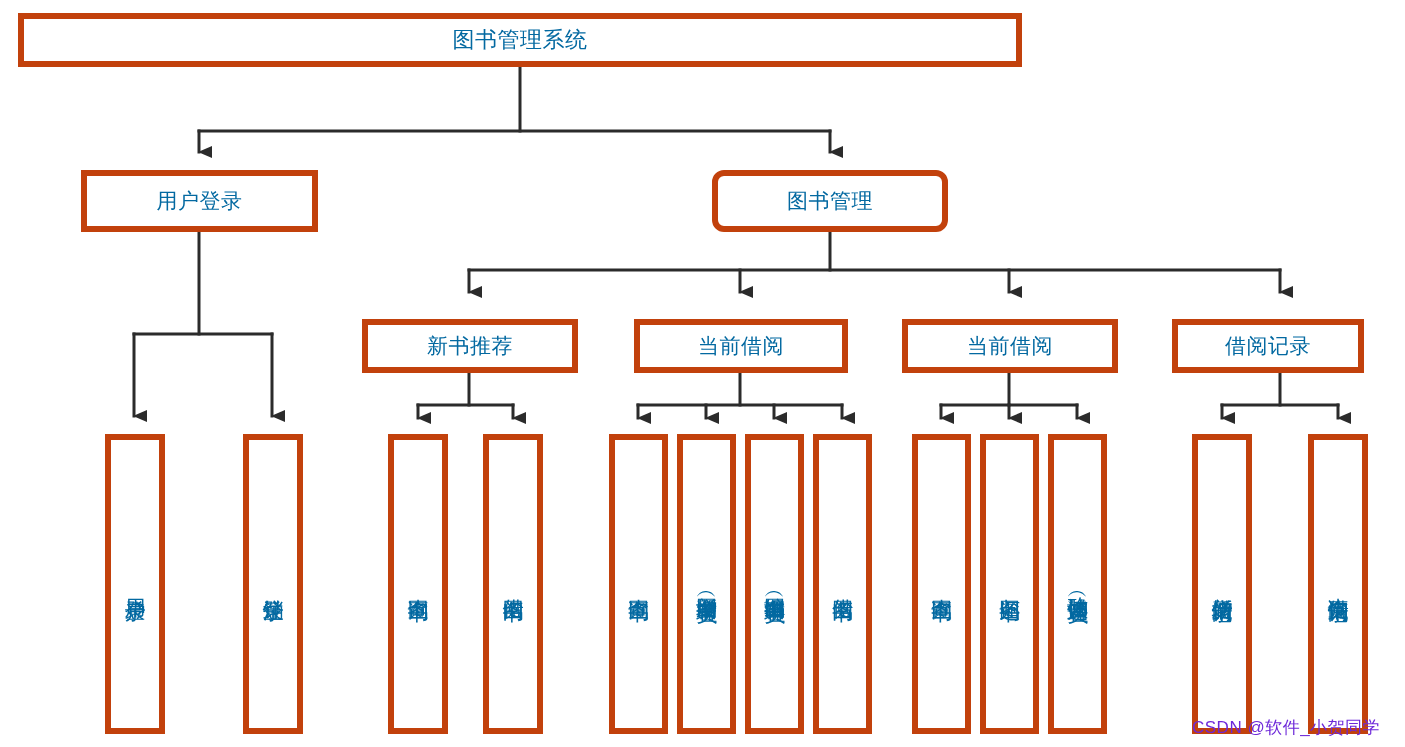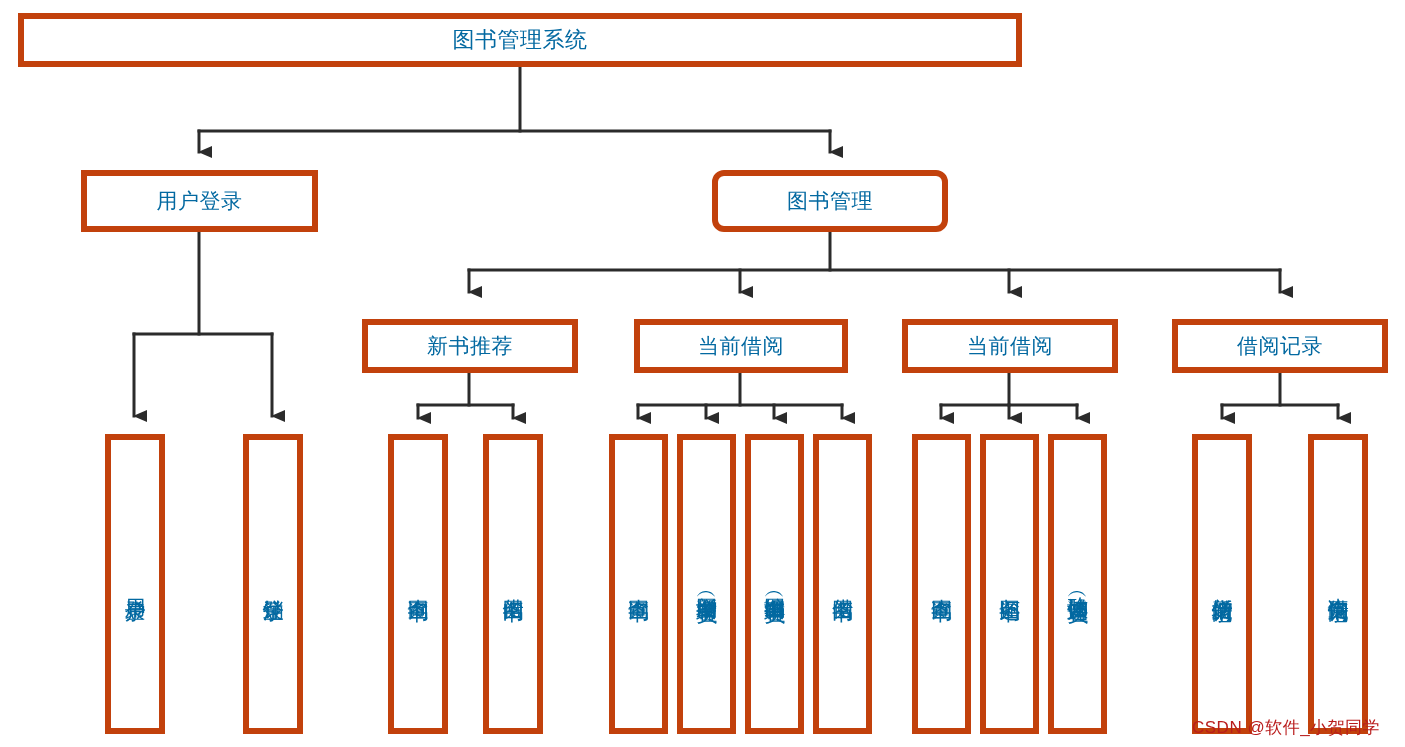--- a/index.html
+++ b/index.html
@@ -47,21 +47,21 @@
     font-size: 21px;
     line-height: 1.25;
     letter-spacing: 1px;
     white-space: normal;
     max-height: 272px;
   }
   .node.root .label { font-size: 22px; }
   .watermark {
     position: absolute;
     font-size: 17px;
-    color: #b91c1c;
+    color: #6d28d9;
     white-space: nowrap;
     letter-spacing: 0.5px;
   }
 </style>
 </head>
 <body>
 
 <div id="canvas">
 
   <svg id="diagram-svg" viewBox="0 0 1405 747" xmlns="http://www.w3.org/2000/svg">
@@ -127,21 +127,21 @@
 
   <div class="node" style="left:362px; top:319px; width:216px; height:54px;">
     <span class="label">新书推荐</span>
   </div>
   <div class="node" style="left:634px; top:319px; width:214px; height:54px;">
     <span class="label">当前借阅</span>
   </div>
   <div class="node" style="left:902px; top:319px; width:216px; height:54px;text-align:center;">
     <span class="label">当前借阅</span>
   </div>
-  <div class="node" style="left:1172px; top:319px; width:216px; height:54px;text-align:right;">
+  <div class="node" style="left:1172px; top:319px; width:192px; height:54px;text-align:right;">
     <span class="label">借阅记录</span>
   </div>
 
   <div class="node leaf" style="left:105px; top:434px; width:60px; height:300px;">
     <span class="label">用户登录</span>
   </div>
   <div class="node leaf" style="left:243px; top:434px; width:60px; height:300px;">
     <span class="label">注销登录</span>
   </div>
 

